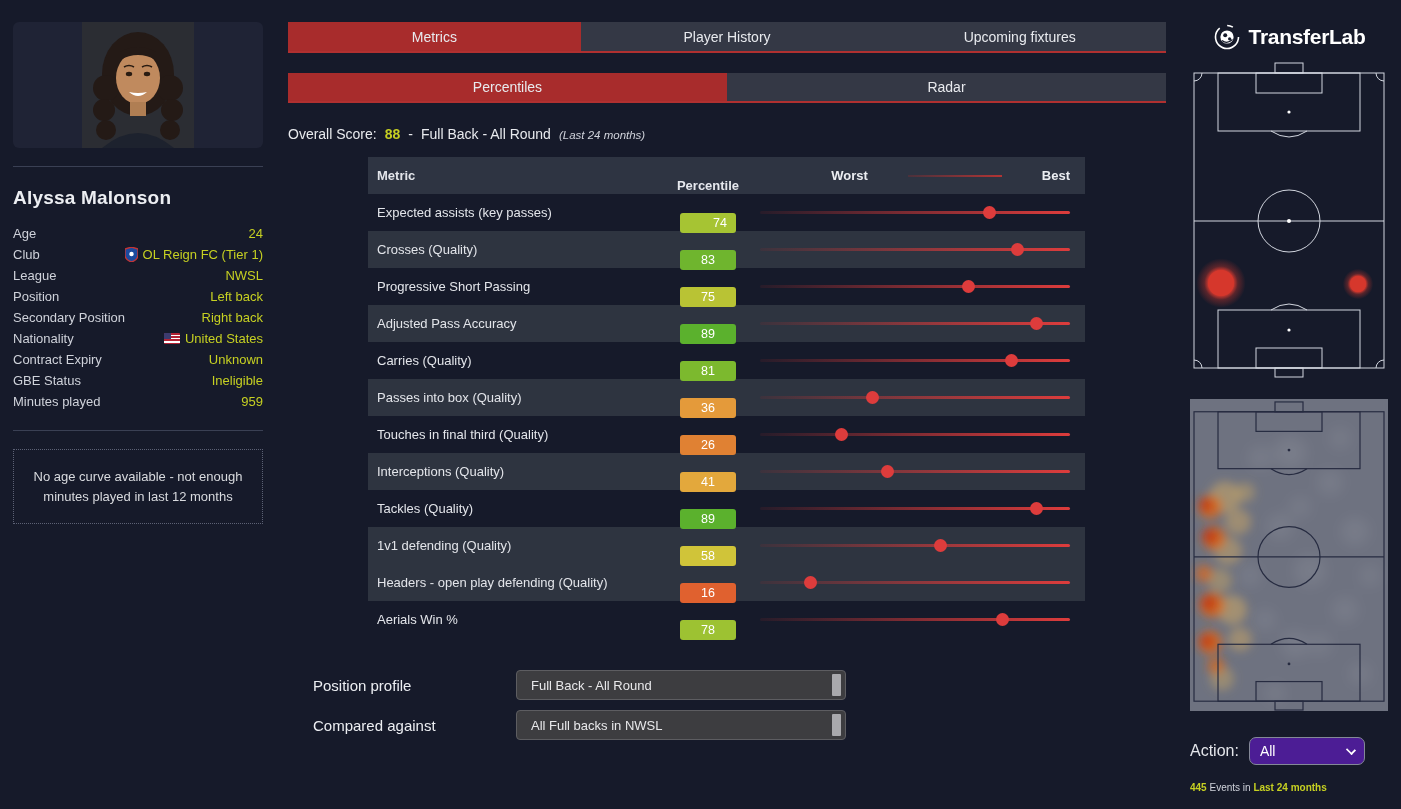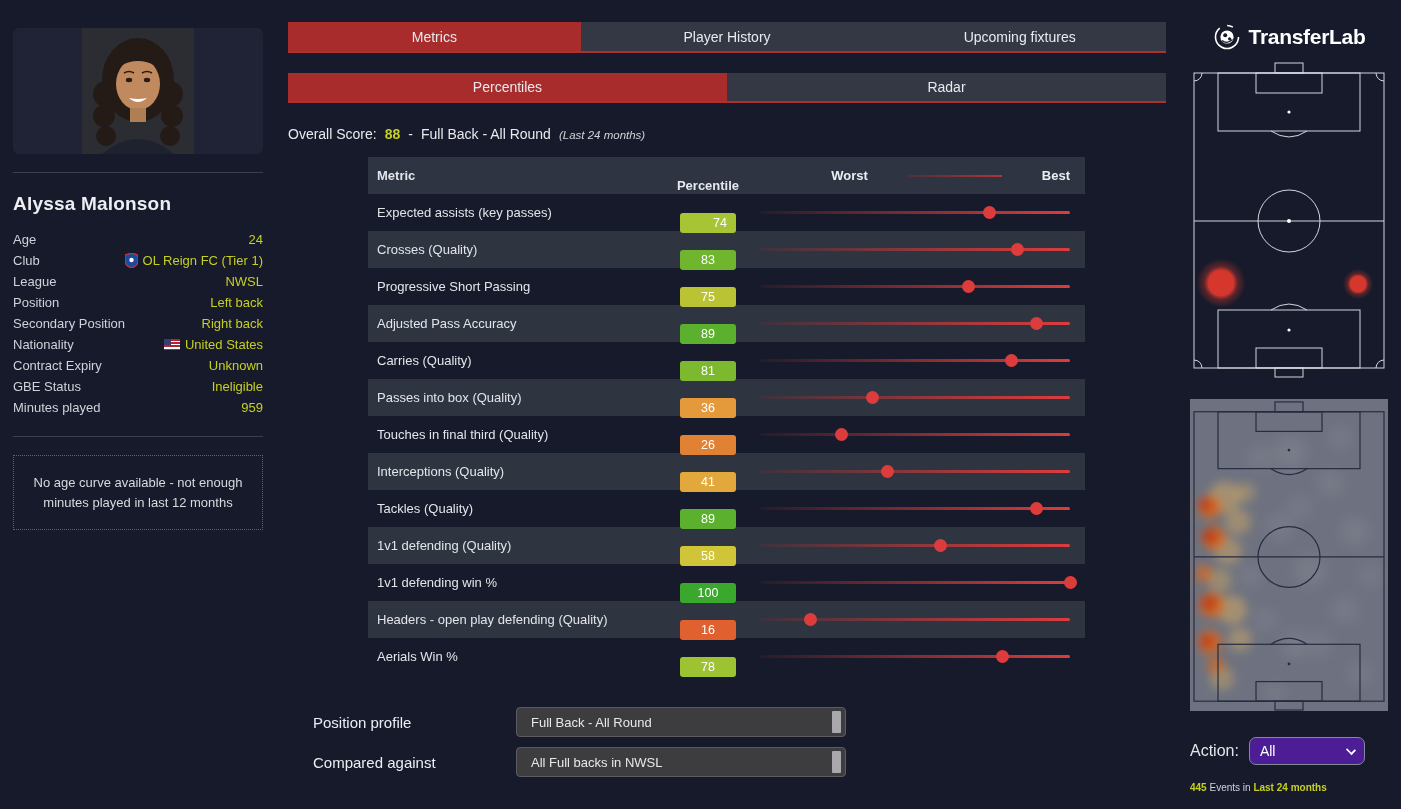--- a/index.html
+++ b/index.html
@@ -1,21 +1,21 @@
 <!DOCTYPE html>
 <html><head>
 <meta charset="utf-8">
 <style>
   * { margin:0; padding:0; box-sizing:border-box; }
   html,body { width:1401px; height:809px; background:#161a2a; overflow:hidden;
     font-family:"Liberation Sans", sans-serif; color:#e6e8ee; }
   .app { position:relative; width:1401px; height:809px; }
 
   
-  .sidebar { position:absolute; left:13px; top:28px; width:250px; }
+  .sidebar { position:absolute; left:13px; top:22px; width:250px; }
   .photo-card { height:126px; background:#1f2335; border-radius:6px; display:flex;
     align-items:flex-end; justify-content:center; overflow:hidden; }
   .divider { border-top:1px solid #3a4054; margin:18px 0 0 0; }
   .player-name { font-size:19px; font-weight:700; color:#eceef2; margin:20px 0 14px 0; letter-spacing:.2px; }
   .drow { display:flex; justify-content:space-between; align-items:center; height:21px; font-size:13px; }
   .dlabel { color:#cfd2da; }
   .dvalue { color:#c6d022; display:flex; align-items:center; gap:5px; }
   .flag { position:relative; display:inline-block; width:16px; height:11px; border-radius:1px;
     background:repeating-linear-gradient(#b22234 0 1.6px, #ffffff 1.6px 3.2px); overflow:hidden; }
   .flag i { position:absolute; left:0; top:0; width:7px; height:6px; background:#3c3b6e; }
@@ -341,33 +341,20 @@
           </div>
           <div class="mrow alt">
             <div class="mname">1v1 defending (Quality)</div>
             <div class="mbadge-cell">
               <span class="badge" style="background: rgb(208, 196, 57);">58</span>
             </div>
             <div class="mgap"></div>
             <div class="mtrack-cell">
               <div class="mtrack">
                 <div class="dot" style="left: 58%;"></div>
-              </div>
-            </div>
-            <div class="mpad"></div>
-          </div>
-          <div class="mrow">
-            <div class="mname">1v1 defending win %</div>
-            <div class="mbadge-cell">
-              <span class="badge" style="background: rgb(58, 168, 44);">100</span>
-            </div>
-            <div class="mgap"></div>
-            <div class="mtrack-cell">
-              <div class="mtrack">
-                <div class="dot" style="left: 100%;"></div>
               </div>
             </div>
             <div class="mpad"></div>
           </div>
           <div class="mrow alt">
             <div class="mname">Headers - open play defending (Quality)</div>
             <div class="mbadge-cell">
               <span class="badge" style="background: rgb(224, 97, 47);">16</span>
             </div>
             <div class="mgap"></div>

